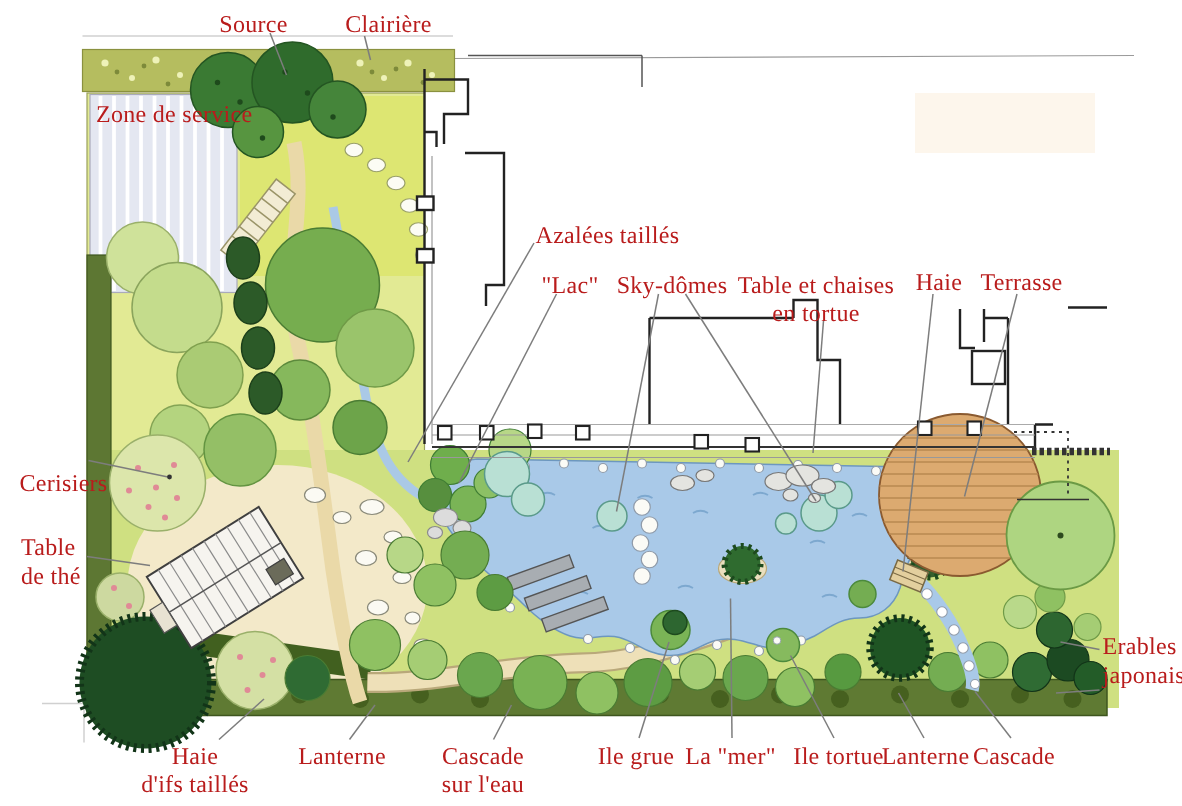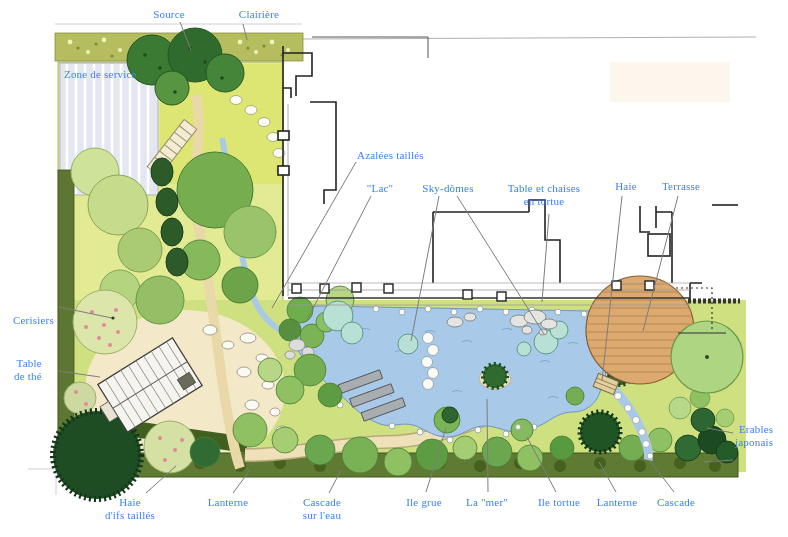--- a/index.html
+++ b/index.html
@@ -1,21 +1,21 @@
 <!DOCTYPE html>
 <html><head>
 <meta charset="utf-8">
 <style>
   html,body{margin:0;padding:0}
   body{width:788px;height:537px;position:relative;background:#ffffff;
        font-family:"Liberation Serif",serif;overflow:hidden}
   svg#plan{position:absolute;left:0;top:0}
-  .lbl{position:absolute;font-size:11px;color:#3b82f6;line-height:1.18;
+  .lbl{position:absolute;font-size:16px;color:#b91c1c;line-height:1.18;
        white-space:pre-line;text-align:center;transform:translateX(-50%);letter-spacing:.2px}
-  .lbl.left{transform:none;text-align:right}
+  .lbl.left{transform:none;text-align:left}
 </style>
 </head>
 <body>
 
 <svg id="plan" width="788" height="537" viewBox="0 0 788 537">
 
   <g stroke="#d0d0d0" stroke-width="1">
     <line x1="55" y1="24" x2="302" y2="24"></line>
     <line x1="28" y1="469" x2="80" y2="469"></line>
     <line x1="56" y1="445" x2="56" y2="495"></line>

